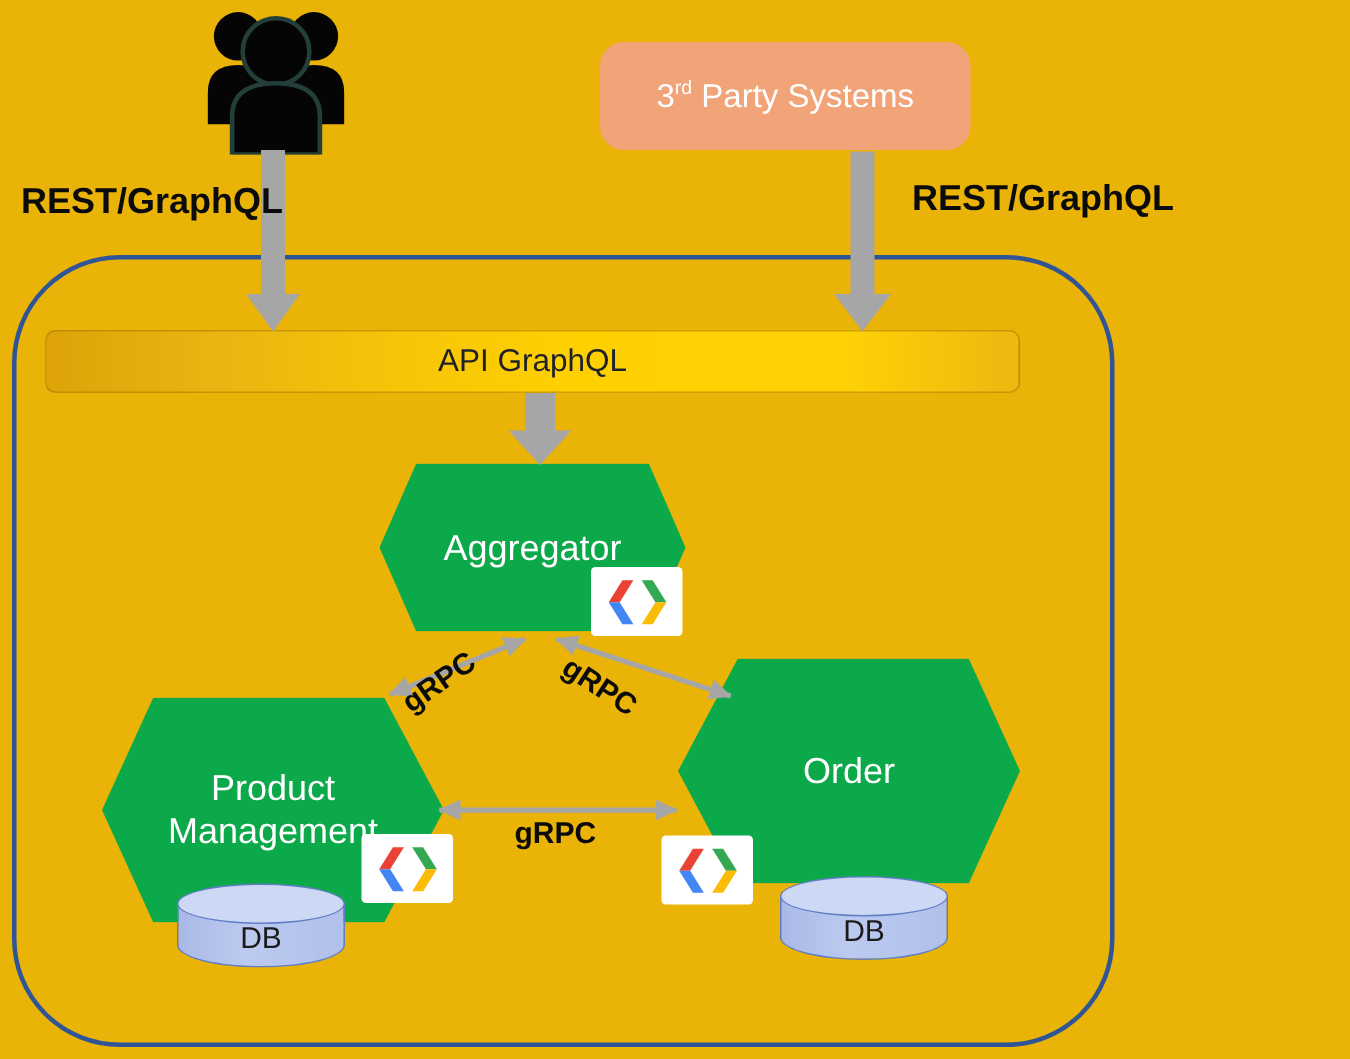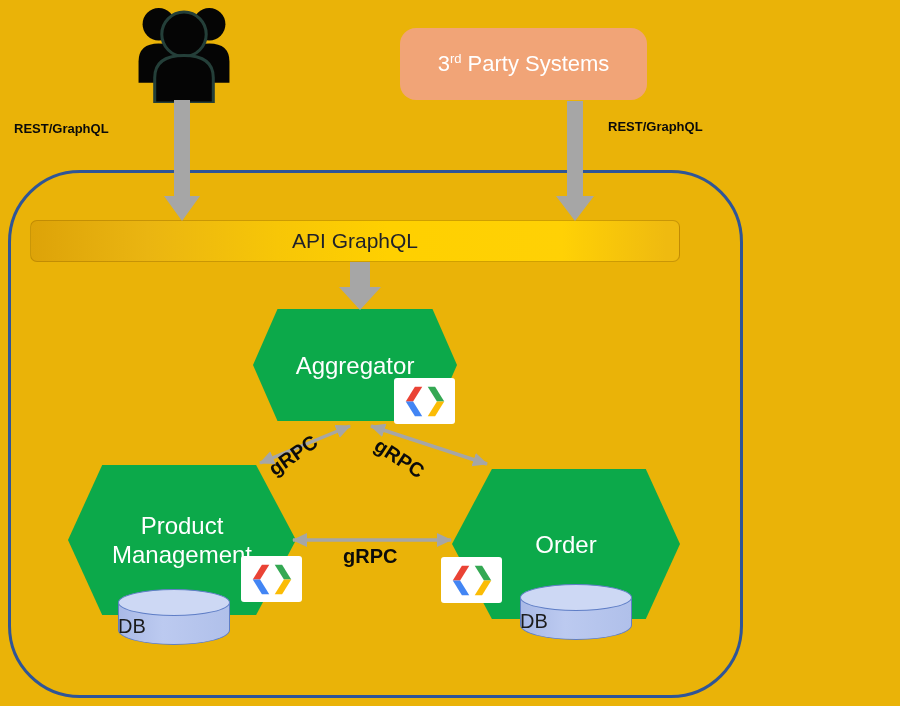--- a/index.html
+++ b/index.html
@@ -56,21 +56,21 @@
   }
   .hex-aggregator {
     left:253px; top:309px; width:204px; height:112px;
     clip-path:polygon(12% 0,88% 0,100% 50%,88% 100%,12% 100%,0 50%);
   }
   .hex-product {
     left:68px; top:465px; width:228px; height:150px;
     clip-path:polygon(15% 0,82.5% 0,100% 50%,82.5% 100%,15% 100%,0 50%);
   }
   .hex-order {
-    left:452px; top:469px; width:228px; height:150px;
+    left:452px; top:439px; width:228px; height:150px;
     clip-path:polygon(17.5% 0,85% 0,100% 50%,85% 100%,17.5% 100%,0 50%);
   }
   
   .logo-plate {
     position:absolute; width:61px; height:46px;
     background:#ffffff; border-radius:3px;
     display:flex; align-items:center; justify-content:center;
     z-index:6;
   }
   .logo-aggregator { left:394px; top:378px; }
@@ -89,25 +89,25 @@
   }
   .cyl-top {
     position:absolute; left:0; top:0; width:100%; height:27px;
     background:#cdd8f4;
     border:1.5px solid #5f7ec6;
     border-radius:50%;
     box-sizing:border-box;
   }
   .cyl-label {
     position:absolute; left:0; top:26px; width:100%;
-    color:#1b1b1b; font-size:20px;
+    text-align:center; color:#1b1b1b; font-size:20px;
   }
   
   .edge-label {
-    position:absolute; color:#0b0b0b; font-weight:bold; font-size:13px;
+    position:absolute; color:#0b0b0b; font-weight:bold; font-size:24px;
     white-space:nowrap; z-index:7;
   }
   .lbl-rest-left  { left:14px;  top:121px; }
   .lbl-rest-right { left:608px; top:119px; }
   .lbl-grpc-left  { left:266px; top:444px; font-size:20px; transform:rotate(-35deg); }
   .lbl-grpc-right { left:372px; top:447px; font-size:20px; transform:rotate(33deg); }
   .lbl-grpc-bottom{ left:343px; top:545px; font-size:20px; }
   
   .arrows {
     position:absolute; left:0; top:0; width:900px; height:706px;

